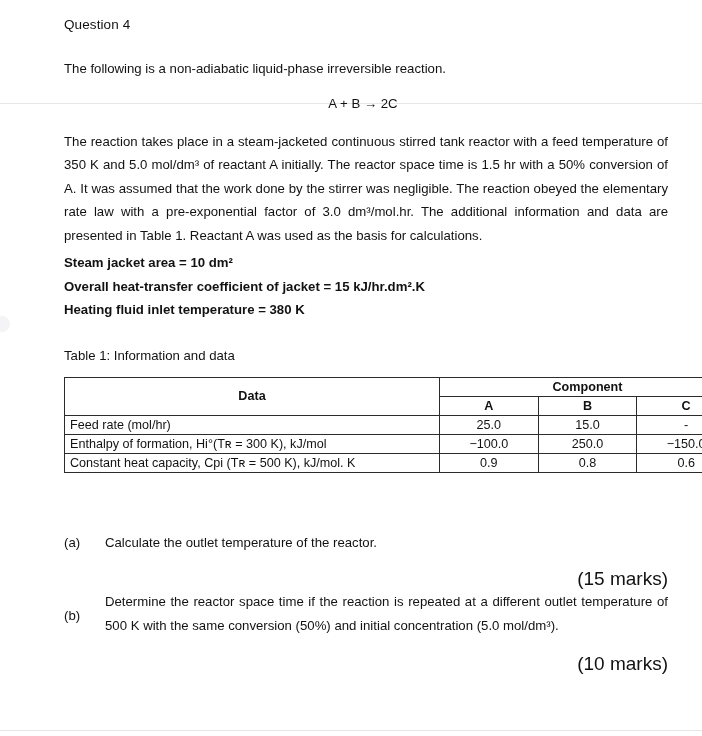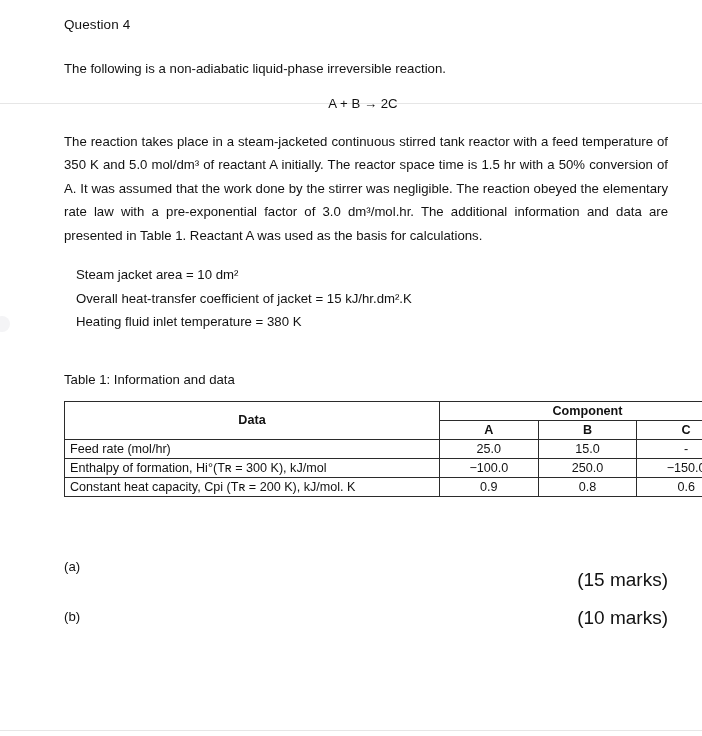--- a/index.html
+++ b/index.html
@@ -76,23 +76,24 @@
   .body-para {
     font-size: 13.2px;
     margin: 0;
     padding-top: 11px;
     text-align: justify;
     text-justify: inter-word;
     line-height: 1.78;
   }
 
   .datum-list {
-    margin: 12px;
+    margin: 0;
     padding: 0;
     list-style: none;
+    font-weight: bold;
   }
   .datum-list li {
     font-size: 13.2px;
     line-height: 1.78;
   }
   .datum-list li:first-child { padding-top: 4px; }
 
   .table-caption {
     font-size: 13.2px;
     text-align: left;
@@ -203,36 +204,38 @@
           <td class="value">15.0</td>
           <td class="value">-</td>
         </tr>
         <tr>
           <td class="row-label">Enthalpy of formation, Hi°(Tʀ = 300 K), kJ/mol</td>
           <td class="value">−100.0</td>
           <td class="value">250.0</td>
           <td class="value">−150.0</td>
         </tr>
         <tr>
-          <td class="row-label">Constant heat capacity, Cpi (Tʀ = 200 K), kJ/mol. K</td>
+          <td class="row-label">Constant heat capacity, Cpi (Tʀ = 500 K), kJ/mol. K</td>
           <td class="value">0.9</td>
           <td class="value">0.8</td>
           <td class="value">0.6</td>
         </tr>
       </tbody>
     </table>
 
     <div class="parts">
 
       <div class="part">
         <span class="part-label">(a)</span>
+        <span>Calculate the outlet temperature of the reactor.</span>
       </div>
       <div class="marks">(15 marks)</div>
 
       <div class="part second">
         <span class="part-label">(b)</span>
+        <span>Determine the reactor space time if the reaction is repeated at a different outlet temperature of 500 K with the same conversion (50%) and initial concentration (5.0 mol/dm³).</span>
       </div>
       <div class="marks second">(10 marks)</div>
 
     </div>
 
   </div>
 </div>
 
 </body></html>

